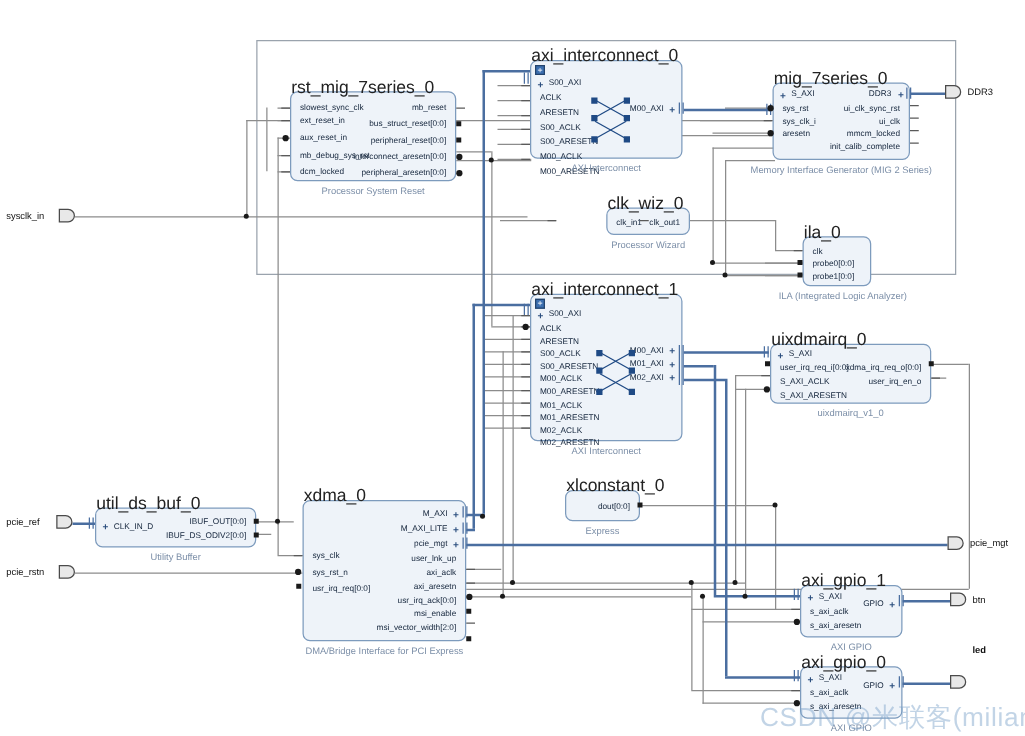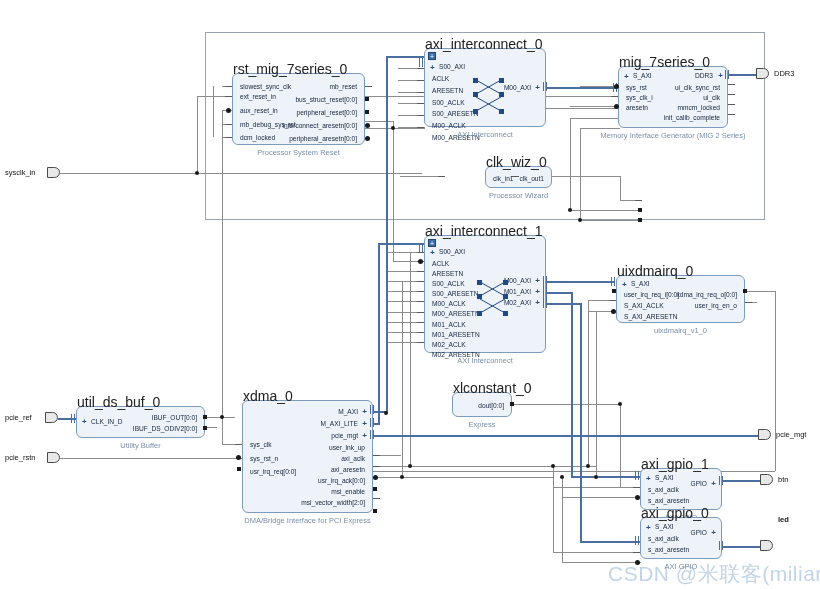--- a/index.html
+++ b/index.html
@@ -406,20 +406,27 @@
 
   <div class="block" style="left:445px; top:166px; width:67px; height:22px;margin-left:40px;">
     <div class="block-title">clk_wiz_0</div>
     <div class="pin left" style="top:8px;">clk_in1</div>
     <div class="pin right" style="top:8px;">clk_out1</div>
     <div class="block-sub">Processor Wizard</div>
   </div>
   <div class="stub" style="left:438px; top:176px;"></div>
   <div class="stub" style="left:512px; top:176px;"></div>
 
+  <div class="block" style="left:642px; top:189px; width:55px; height:40px;">
+    <div class="block-title">ila_0</div>
+    <div class="pin left" style="top:8px;">clk</div>
+    <div class="pin left" style="top:18px;">probe0[0:0]</div>
+    <div class="pin left" style="top:28px;">probe1[0:0]</div>
+    <div class="block-sub">ILA (Integrated Logic Analyzer)</div>
+  </div>
   <div class="stub" style="left:635px; top:200px;"></div>
   <div class="pin-sq" style="left:638px; top:208px;"></div>
   <div class="pin-sq" style="left:638px; top:218px;"></div>
 
   <div class="block" style="left:424px; top:235px; width:122px; height:118px;">
     <div class="block-title">axi_interconnect_1</div>
     <div class="expand-box" style="left:3px; top:3px;">+</div>
     <div class="intf-plus" style="left:5px; top:13px;">+</div>
     <div class="pin left" style="top:12px; left:14px;">S00_AXI</div>
     <div class="pin left" style="top:24px;">ACLK</div>
@@ -545,21 +552,21 @@
     <div class="pin left" style="top:28px;">s_axi_aresetn</div>
     <div class="pin right" style="top:11px; right:14px;">GPIO</div>
     <div class="intf-plus" style="right:5px; top:11px;">+</div>
     <div class="block-sub">AXI GPIO</div>
   </div>
   <div class="intf-grip" style="left:635px; top:471px;"></div>
   <div class="stub" style="left:633px; top:487px;"></div>
   <div class="pin-circ" style="left:635px; top:495px;"></div>
   <div class="intf-grip" style="left:719px; top:476px;"></div>
 
-  <div class="block" style="left:640px; top:517px; width:82px; height:42px;">
+  <div class="block" style="left:640px; top:533px; width:82px; height:42px;">
     <div class="block-title">axi_gpio_0</div>
     <div class="intf-plus" style="left:5px; top:6px;">+</div>
     <div class="pin left" style="top:5px; left:14px;">S_AXI</div>
     <div class="pin left" style="top:17px;">s_axi_aclk</div>
     <div class="pin left" style="top:28px;">s_axi_aresetn</div>
     <div class="pin right" style="top:11px; right:14px;">GPIO</div>
     <div class="intf-plus" style="right:5px; top:11px;">+</div>
     <div class="block-sub">AXI GPIO</div>
   </div>
   <div class="intf-grip" style="left:635px; top:536px;"></div>

